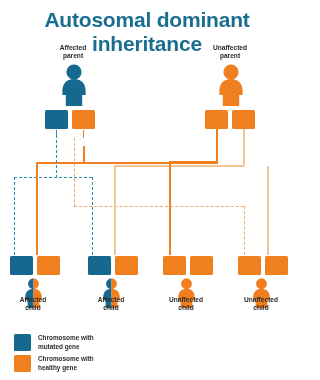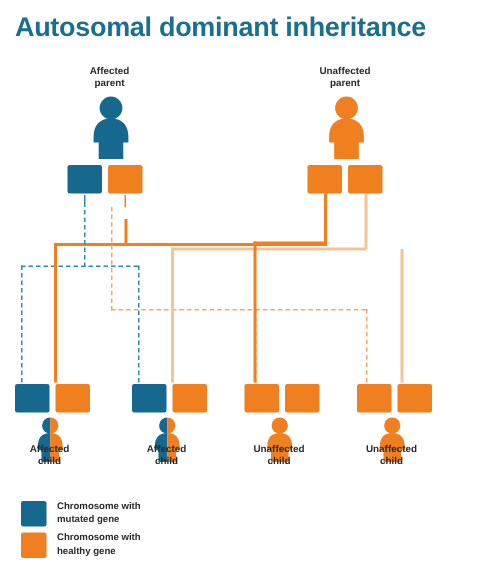--- a/index.html
+++ b/index.html
@@ -14,21 +14,21 @@
     background: #ffffff;
     font-family: "Liberation Sans", sans-serif;
     overflow: hidden;
   }
   #title {
     position: absolute;
     left: 0;
     top: 8px;
     width: 294px;
     text-align: center;
-    font-size: 18px;
+    font-size: 21px;
     font-weight: bold;
     color: #1a6e8f;
     letter-spacing: -0.2px;
   }
   .plabel {
     position: absolute;
     width: 90px;
     text-align: center;
     font-size: 6.6px;
     font-weight: bold;

